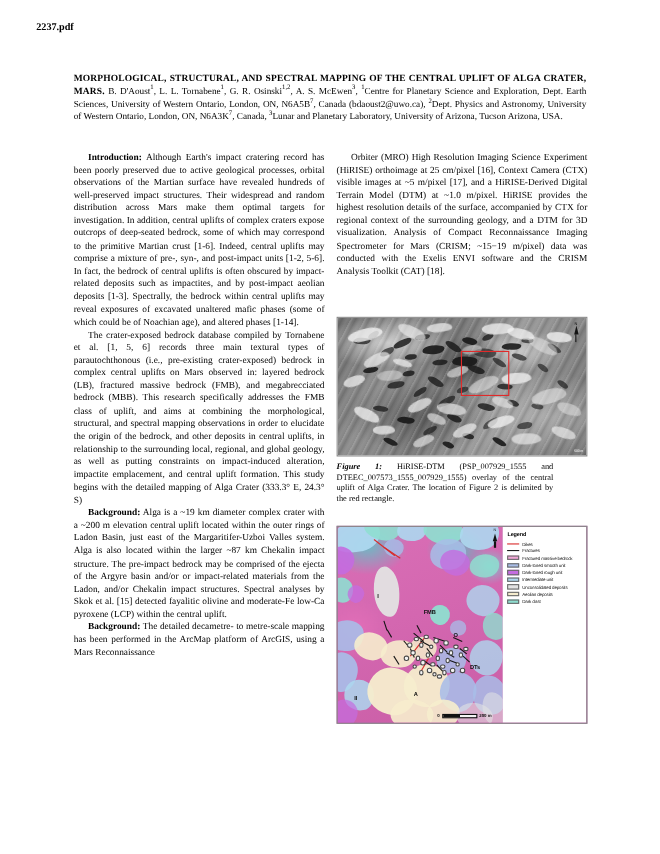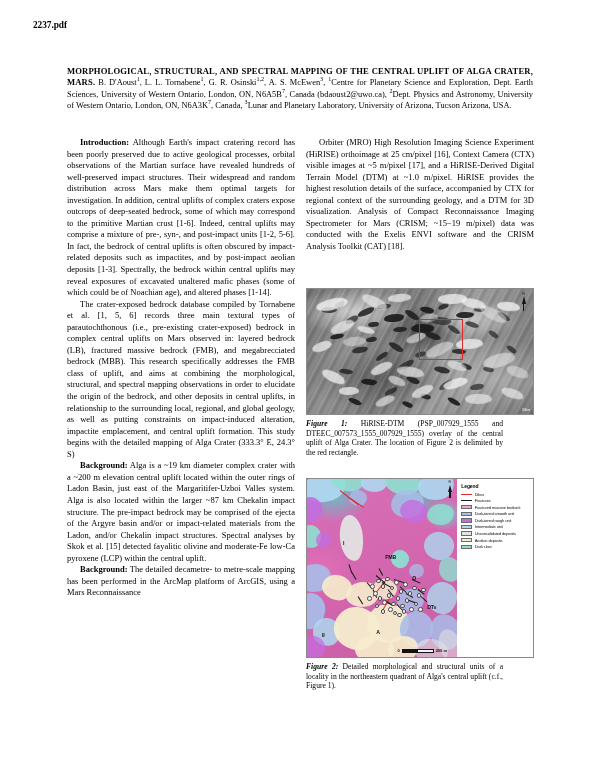--- a/index.html
+++ b/index.html
@@ -566,18 +566,15 @@
               <span class="ltext">Aeolian deposits</span>
             </div>
             <div class="lrow">
               <span class="swatch" style="background: rgb(143, 222, 208);"></span>
               <span class="ltext">Dark clast</span>
             </div>
           </div>
       </div>
     </div>
 
-    <div class="figcap">
-      <span class="figlabel">Figure 2:</span><span> Detailed morphological and structural units of a locality in the northeastern quadrant of Alga's central uplift (c.f., Figure 1).</span>
-    </div>
   </div>
 
 </div>
 
 </body></html>

